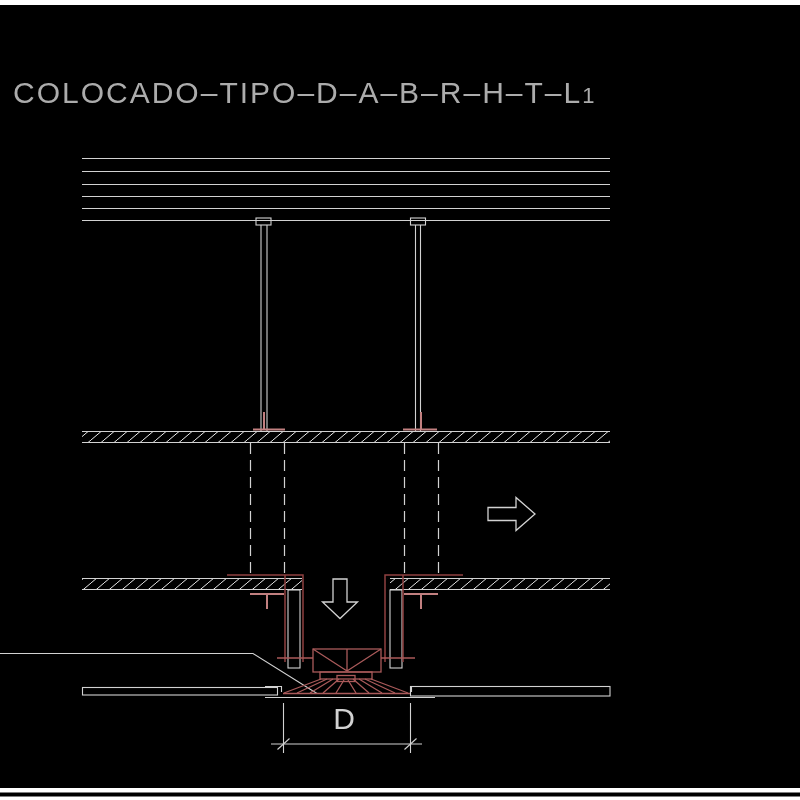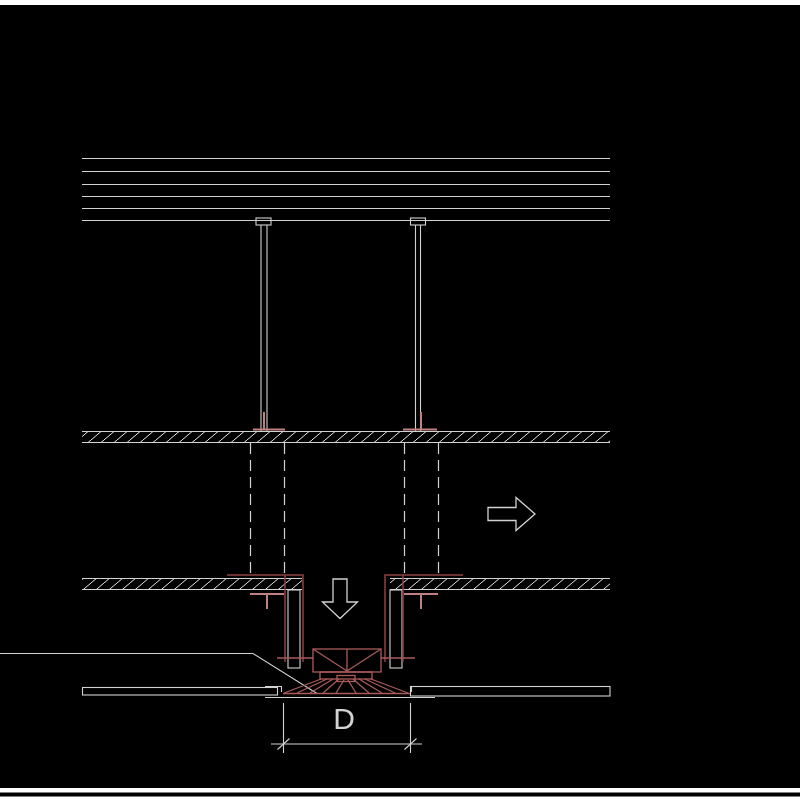--- a/index.html
+++ b/index.html
@@ -18,20 +18,23 @@
   .redm{stroke:var(--red-mid,#aa5a5a);stroke-width:1.3;fill:none;}
   .dimtext{fill:var(--line,#d2d2d2);font-family:"Liberation Sans",sans-serif;font-size:30px;}
   .frame{fill:var(--frame,#fff);}
   .bgfill{fill:var(--bg,#000);}
 </style>
 </head>
 <body>
 
 <div class="stage">
 
+  <div class="title">
+    <span>COLOCADO–TIPO–D–A–B–R–H–T–L</span><span class="title-sub">1</span>
+  </div>
 
   <svg width="800" height="800" viewBox="0 0 800 800">
     <defs>
       <pattern id="hatchBand" width="13" height="11" patternUnits="userSpaceOnUse">
         <line x1="0" y1="11" x2="13" y2="0" class="hatchline"></line>
       </pattern>
       <pattern id="hatchStrip" width="9" height="9" patternUnits="userSpaceOnUse">
         <line x1="0" y1="0" x2="9" y2="9" class="hatchline"></line>
       </pattern>
     </defs>

